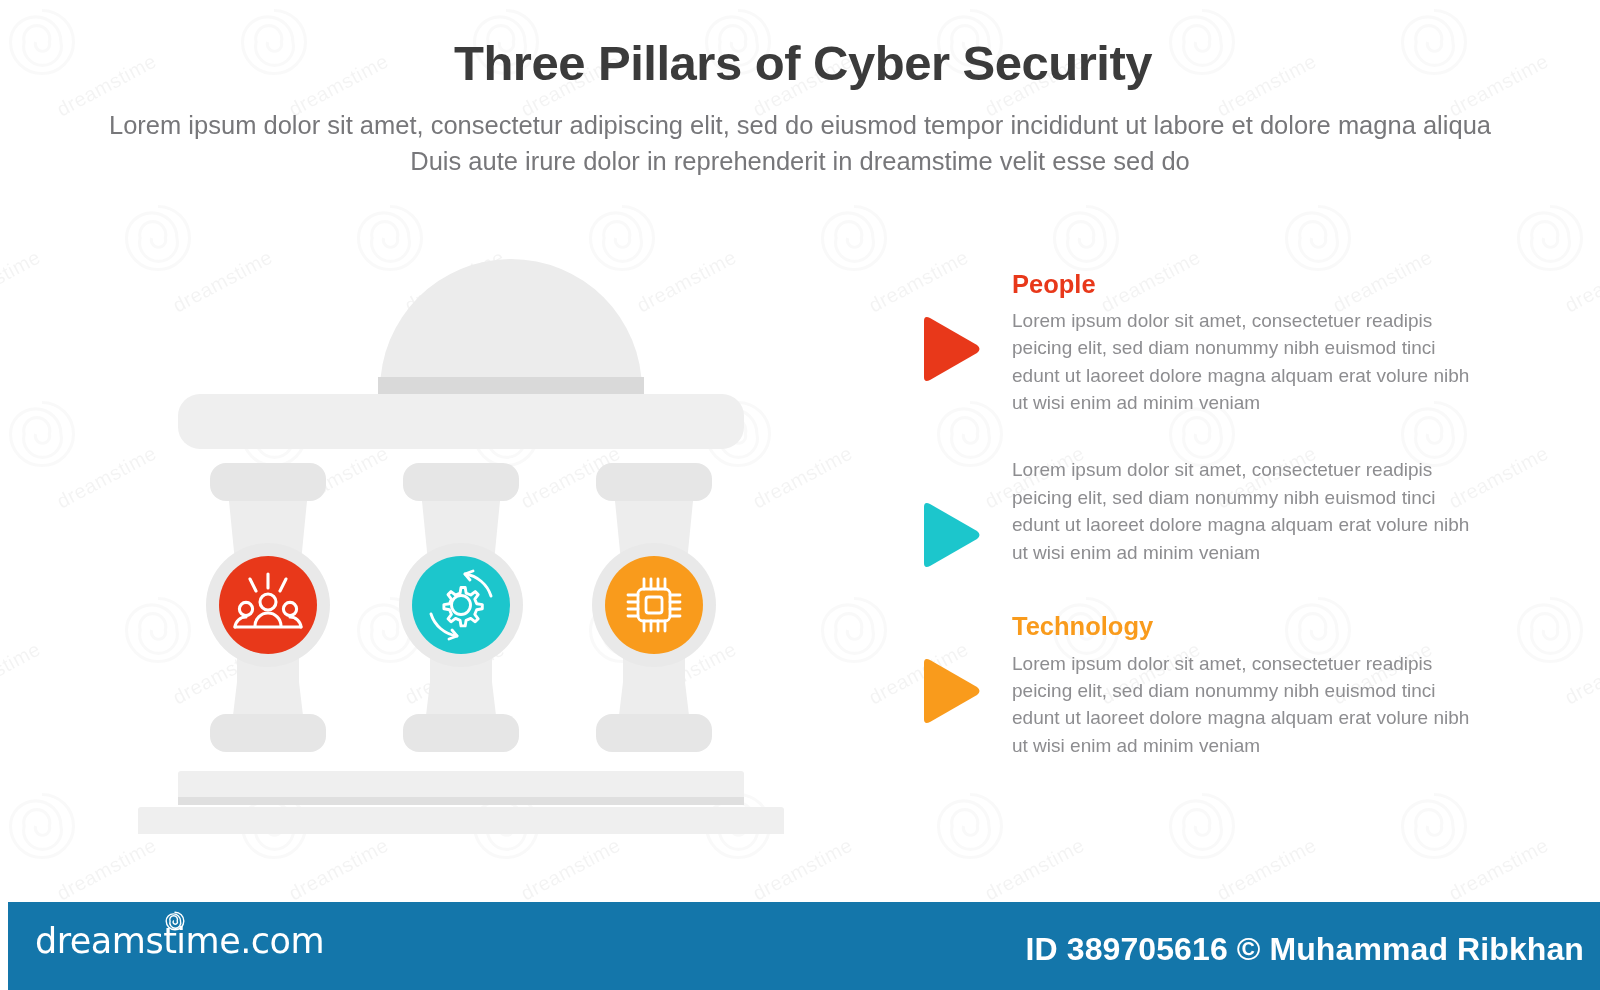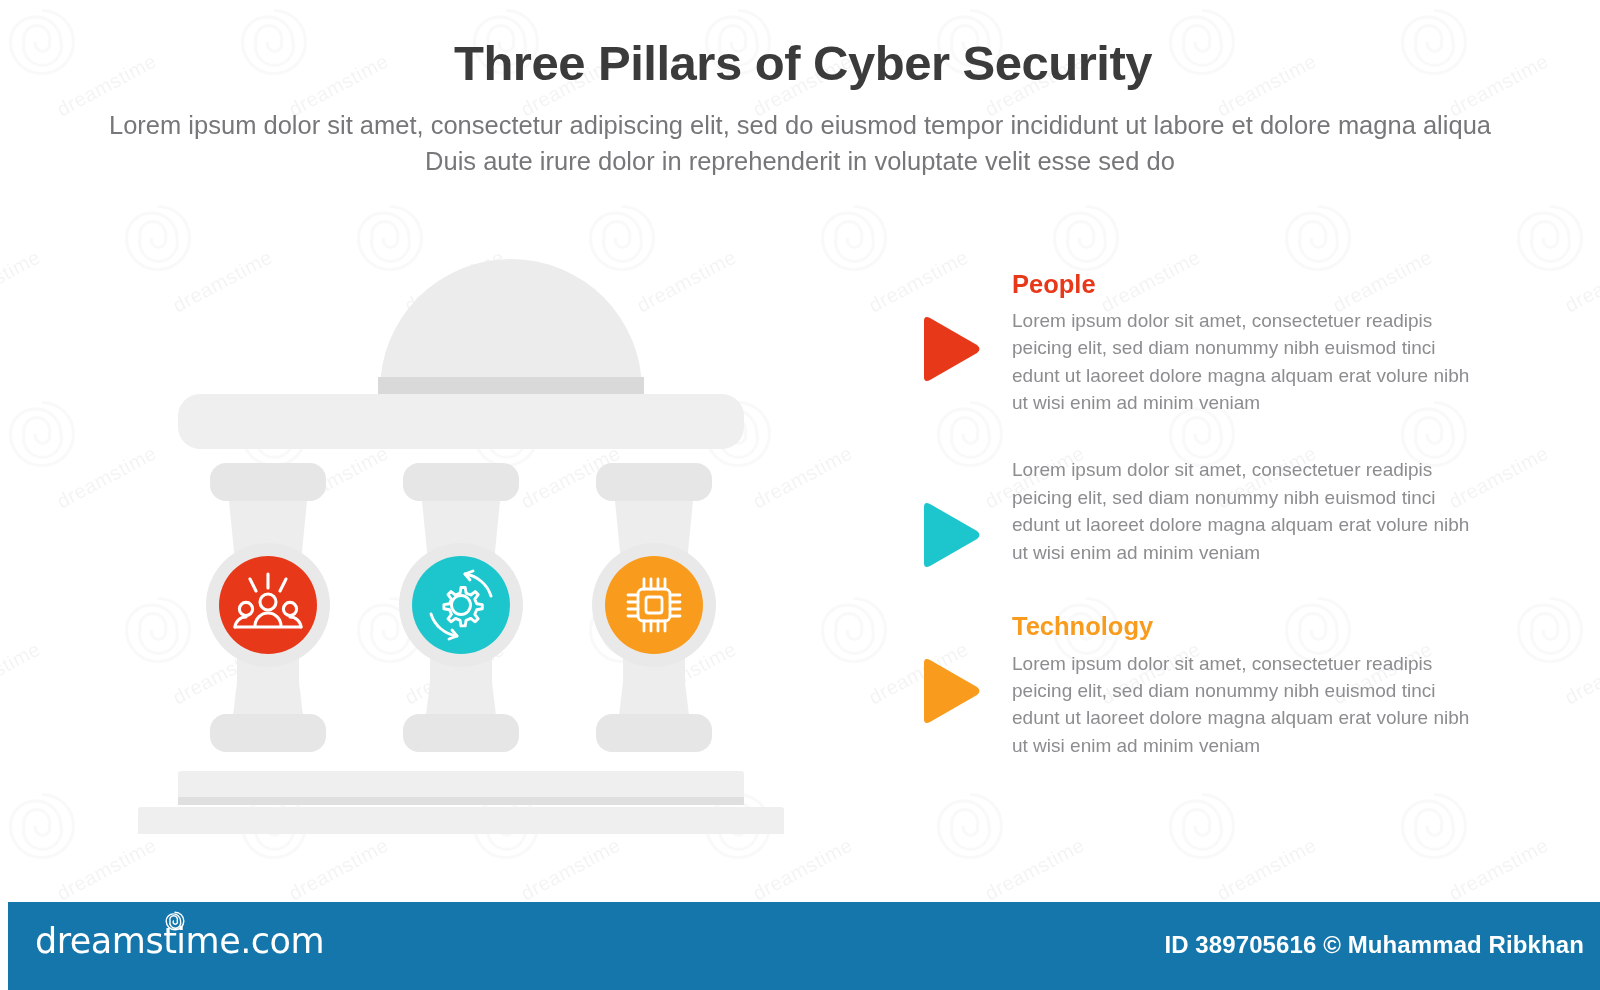--- a/index.html
+++ b/index.html
@@ -153,21 +153,21 @@
   #ds-spiral {
     position: absolute;
     left: 129px;
     top: -14px;
     width: 22px; height: 22px;
   }
   #credit {
     position: absolute;
     right: 24px;
     top: 29px;
-    font-size: 24px;
+    font-size: 32px;
     font-weight: bold;
     color: #ffffff;
     letter-spacing: 0.1px;
     white-space: nowrap;
   }
 </style>
 </head>
 <body>
 
 <div id="page">
@@ -333,21 +333,21 @@
       <div class="wm-spiral" style="left: 1276px; top: 980px;"><svg viewBox="0 0 40 40" width="84" height="84">
           <path d="M20 5 A15 15 0 1 1 5 20 A12 12 0 1 1 29 20 A9 9 0 1 1 11.5 20 A6.2 6.2 0 1 1 23.5 20 A3.4 3.4 0 1 1 17 20" fill="none" stroke="#000000" stroke-opacity="0.05" stroke-width="1.5"></path>
         </svg></div>
       <div class="wm-spiral" style="left: 1508px; top: 980px;"><svg viewBox="0 0 40 40" width="84" height="84">
           <path d="M20 5 A15 15 0 1 1 5 20 A12 12 0 1 1 29 20 A9 9 0 1 1 11.5 20 A6.2 6.2 0 1 1 23.5 20 A3.4 3.4 0 1 1 17 20" fill="none" stroke="#000000" stroke-opacity="0.05" stroke-width="1.5"></path>
         </svg></div>
     </div>
 
   <div id="header">
     <h1 id="title">Three Pillars of Cyber Security</h1>
-    <p id="subtitle">Lorem ipsum dolor sit amet, consectetur adipiscing elit, sed do eiusmod tempor incididunt ut labore et dolore magna aliqua Duis aute irure dolor in reprehenderit in voluptate velit esse sed do</p>
+    <p id="subtitle">Lorem ipsum dolor sit amet, consectetur adipiscing elit, sed do eiusmod tempor incididunt ut labore et dolore magna aliqua Duis aute irure dolor in reprehenderit in dreamstime velit esse sed do</p>
   </div>
 
   <div id="illustration">
     <svg width="662" height="612" viewBox="0 0 662 612" xmlns="http://www.w3.org/2000/svg">
 
       <g>
         <path d="M250 168 A131 131 0 0 1 512 168 L512 168 L250 168 Z" fill="#ECECEC"></path>
         <rect x="248" y="155" width="266" height="20" fill="#D9D9D9"></rect>
       </g>
 

